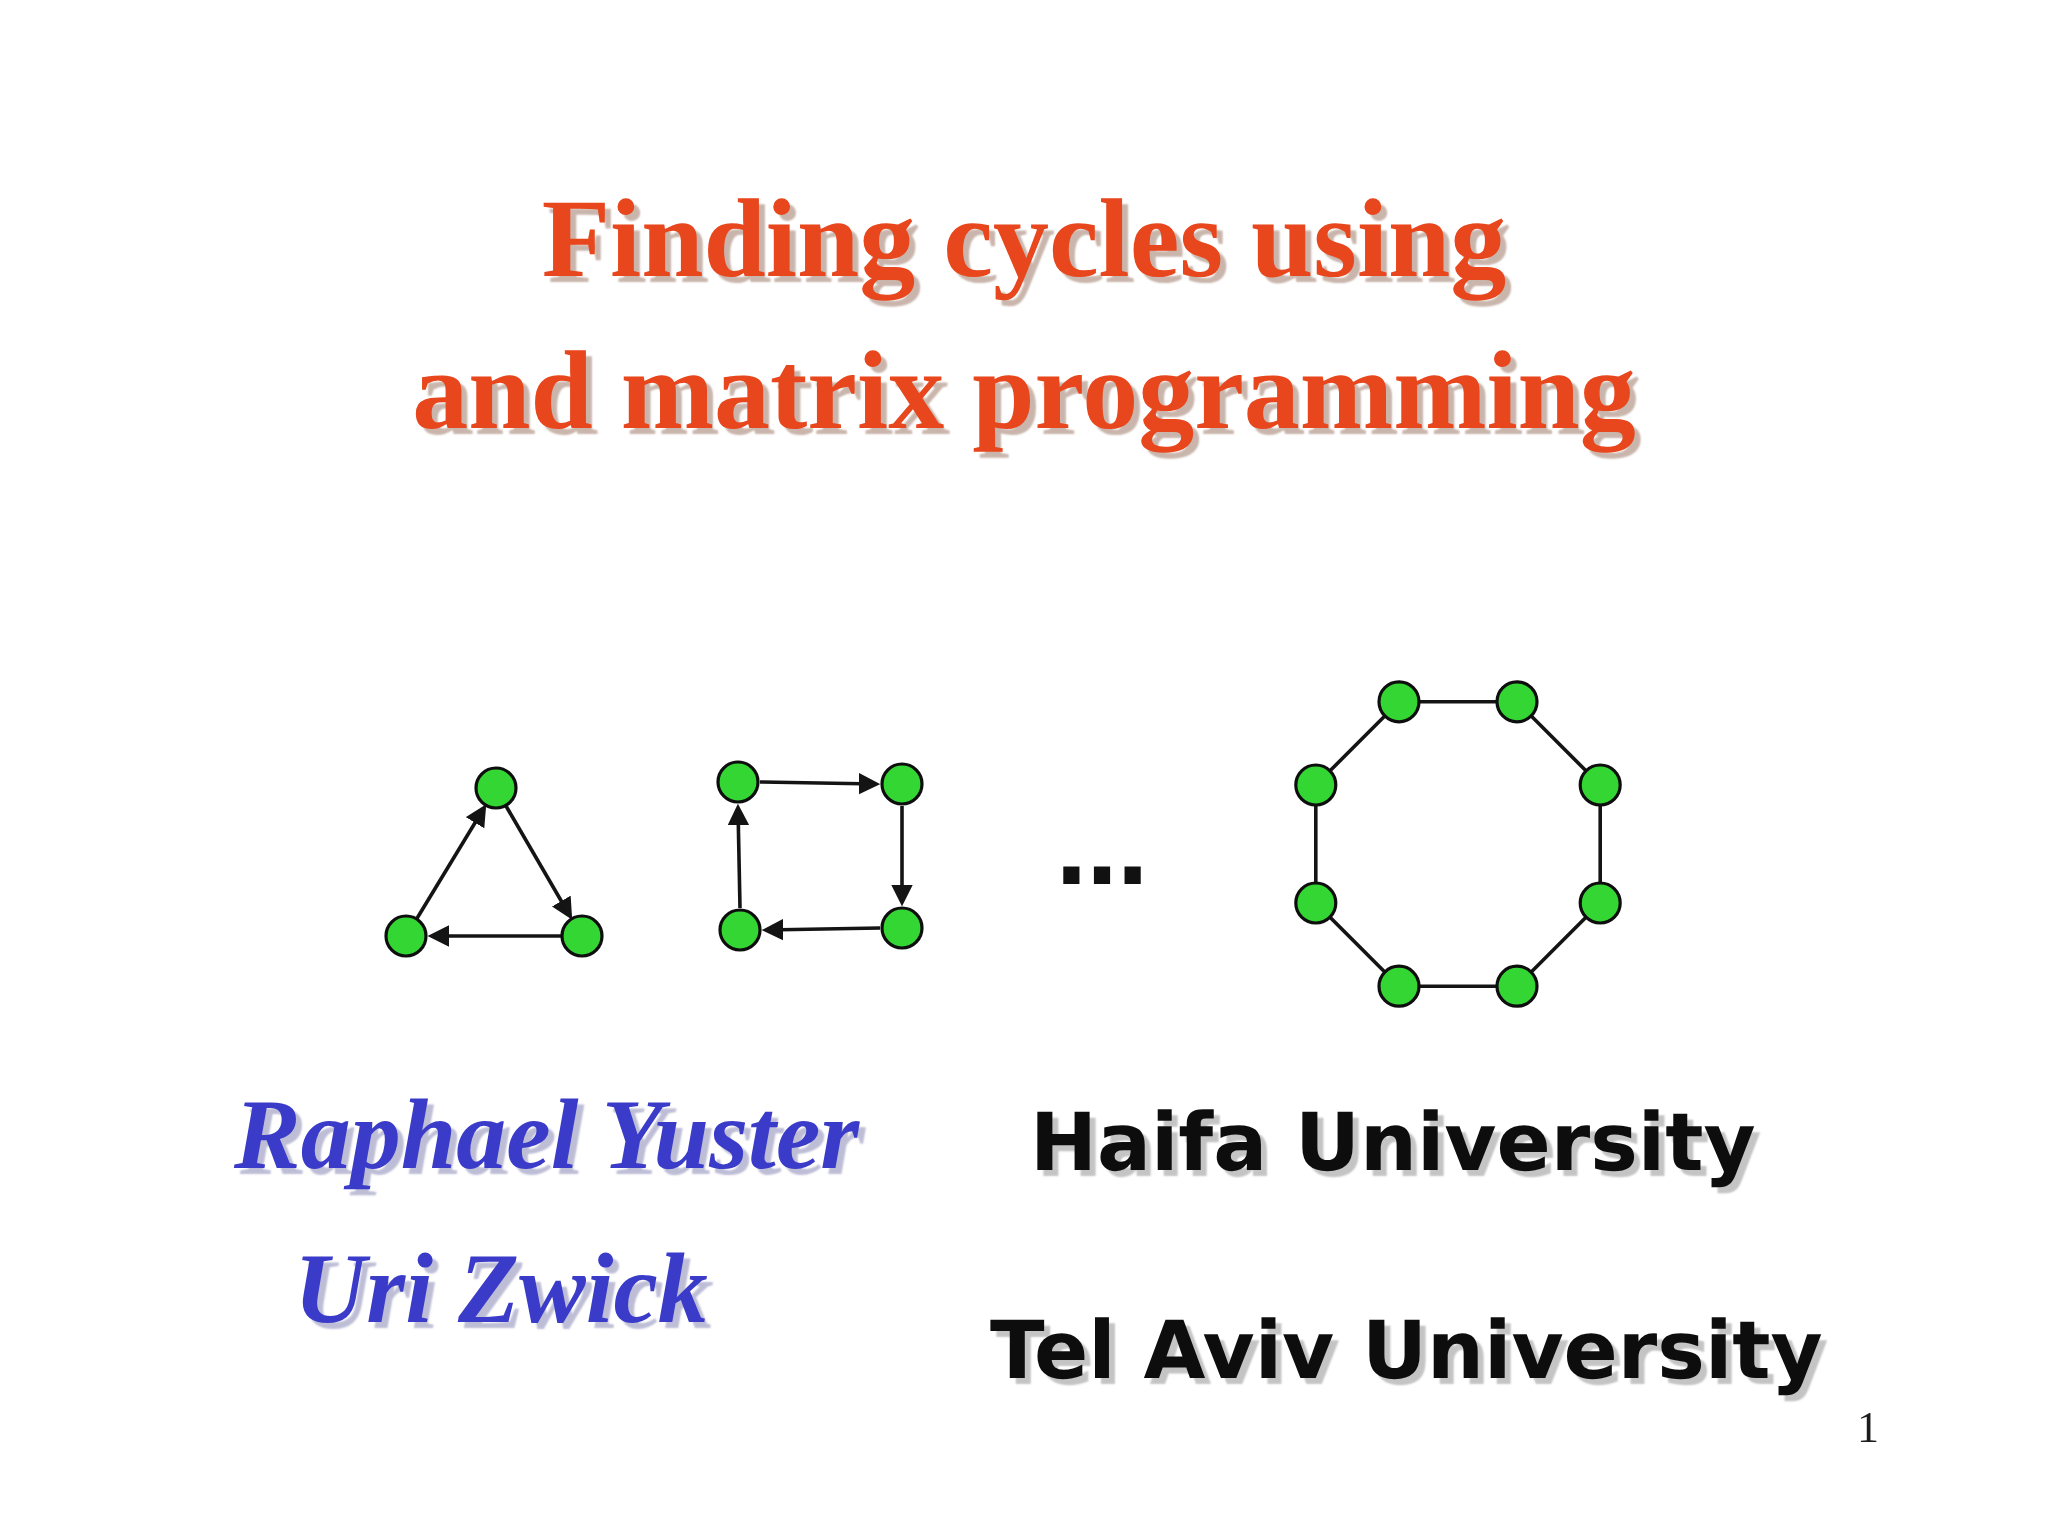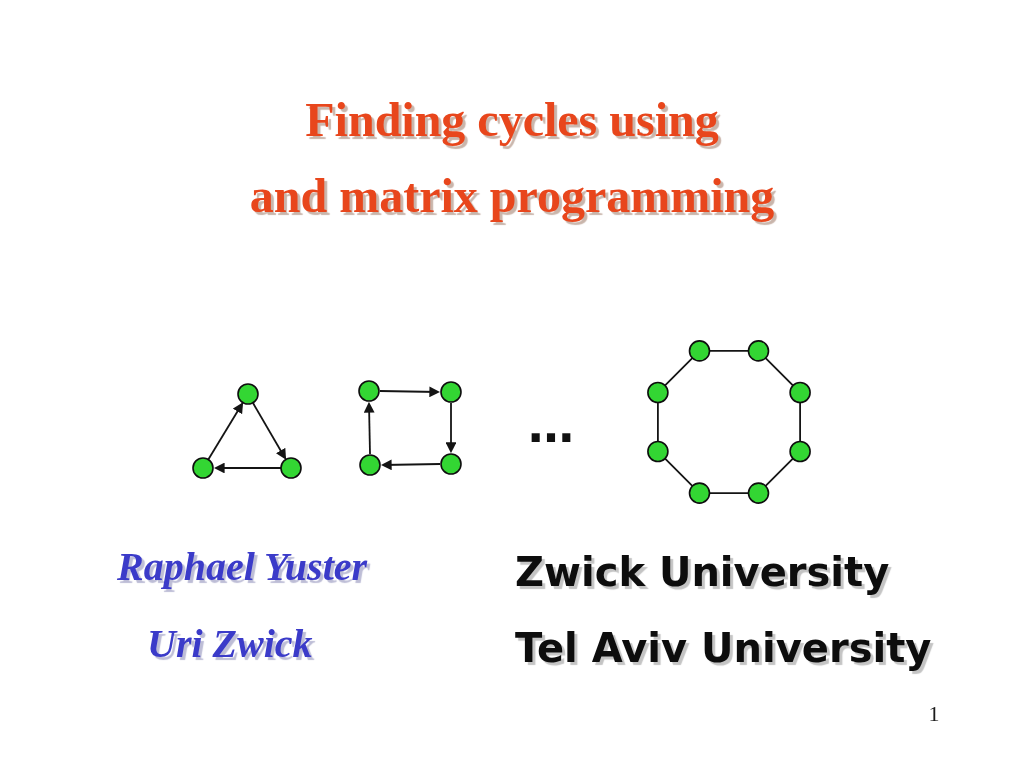--- a/index.html
+++ b/index.html
@@ -14,21 +14,21 @@
 
   
   .title {
     position: absolute;
     top: 82px;
     left: 0;
     width: 1024px;
     text-align: center;
     font-family: "Liberation Serif", serif;
     font-weight: bold;
-    font-size: 48px;
+    font-size: 56px;
     line-height: 76px;
     color: var(--color-title, #e8461c);
     text-shadow: 3px 3px 1px var(--color-title-shadow, #c9b5ab);
     letter-spacing: 0px;
   }
   .title .tline { display: block; }
 
   
   .graphs-svg {
     position: absolute;
@@ -55,40 +55,40 @@
     line-height: 46px;
     color: #111111;
   }
 
   
   .author-name {
     position: absolute;
     font-family: "Liberation Serif", serif;
     font-style: italic;
     font-weight: bold;
-    font-size: 40px;
+    font-size: 50px;
     line-height: 58px;
     color: var(--color-author, #3b3bc9);
     text-shadow: 3px 3px 1px var(--color-author-shadow, #bdbdd6);
     white-space: nowrap;
   }
   .affiliation {
     position: absolute;
     font-family: "DejaVu Sans", sans-serif;
     font-weight: bold;
     font-size: 40px;
     line-height: 52px;
     color: var(--color-affiliation, #0d0d0d);
     text-shadow: 3px 3px 1px var(--color-affiliation-shadow, #c4c4c4);
     white-space: nowrap;
   }
   #author-1 { top: 538px; left: 117px; }
   #affil-1  { top: 546px; left: 515px; }
   #author-2 { top: 615px; left: 147px; }
-  #affil-2  { top: 622px; left: 495px; margin-left: 20px; }
+  #affil-2  { top: 650px; left: 495px; }
 
   
   .page-number {
     position: absolute;
     top: 701px;
     left: 922px;
     width: 24px;
     text-align: center;
     font-family: "Liberation Serif", serif;
     font-size: 22px;
@@ -141,19 +141,19 @@
       <circle class="gnode" cx="758.5" cy="163.1" r="10"></circle>
       <circle class="gnode" cx="699.5" cy="163.1" r="10"></circle>
       <circle class="gnode" cx="657.9" cy="121.5" r="10"></circle>
       <circle class="gnode" cx="657.9" cy="62.5" r="10"></circle>
     </g>
   </svg>
 
   <div class="ellipsis">…</div>
 
   <div id="author-1" class="author-name">Raphael Yuster</div>
-  <div id="affil-1" class="affiliation">Zwick University</div>
+  <div id="affil-1" class="affiliation">Haifa University</div>
   <div id="author-2" class="author-name">Uri Zwick</div>
   <div id="affil-2" class="affiliation">Tel Aviv University</div>
 
   <div class="page-number">1</div>
 
 </div>
 
 </body></html>

